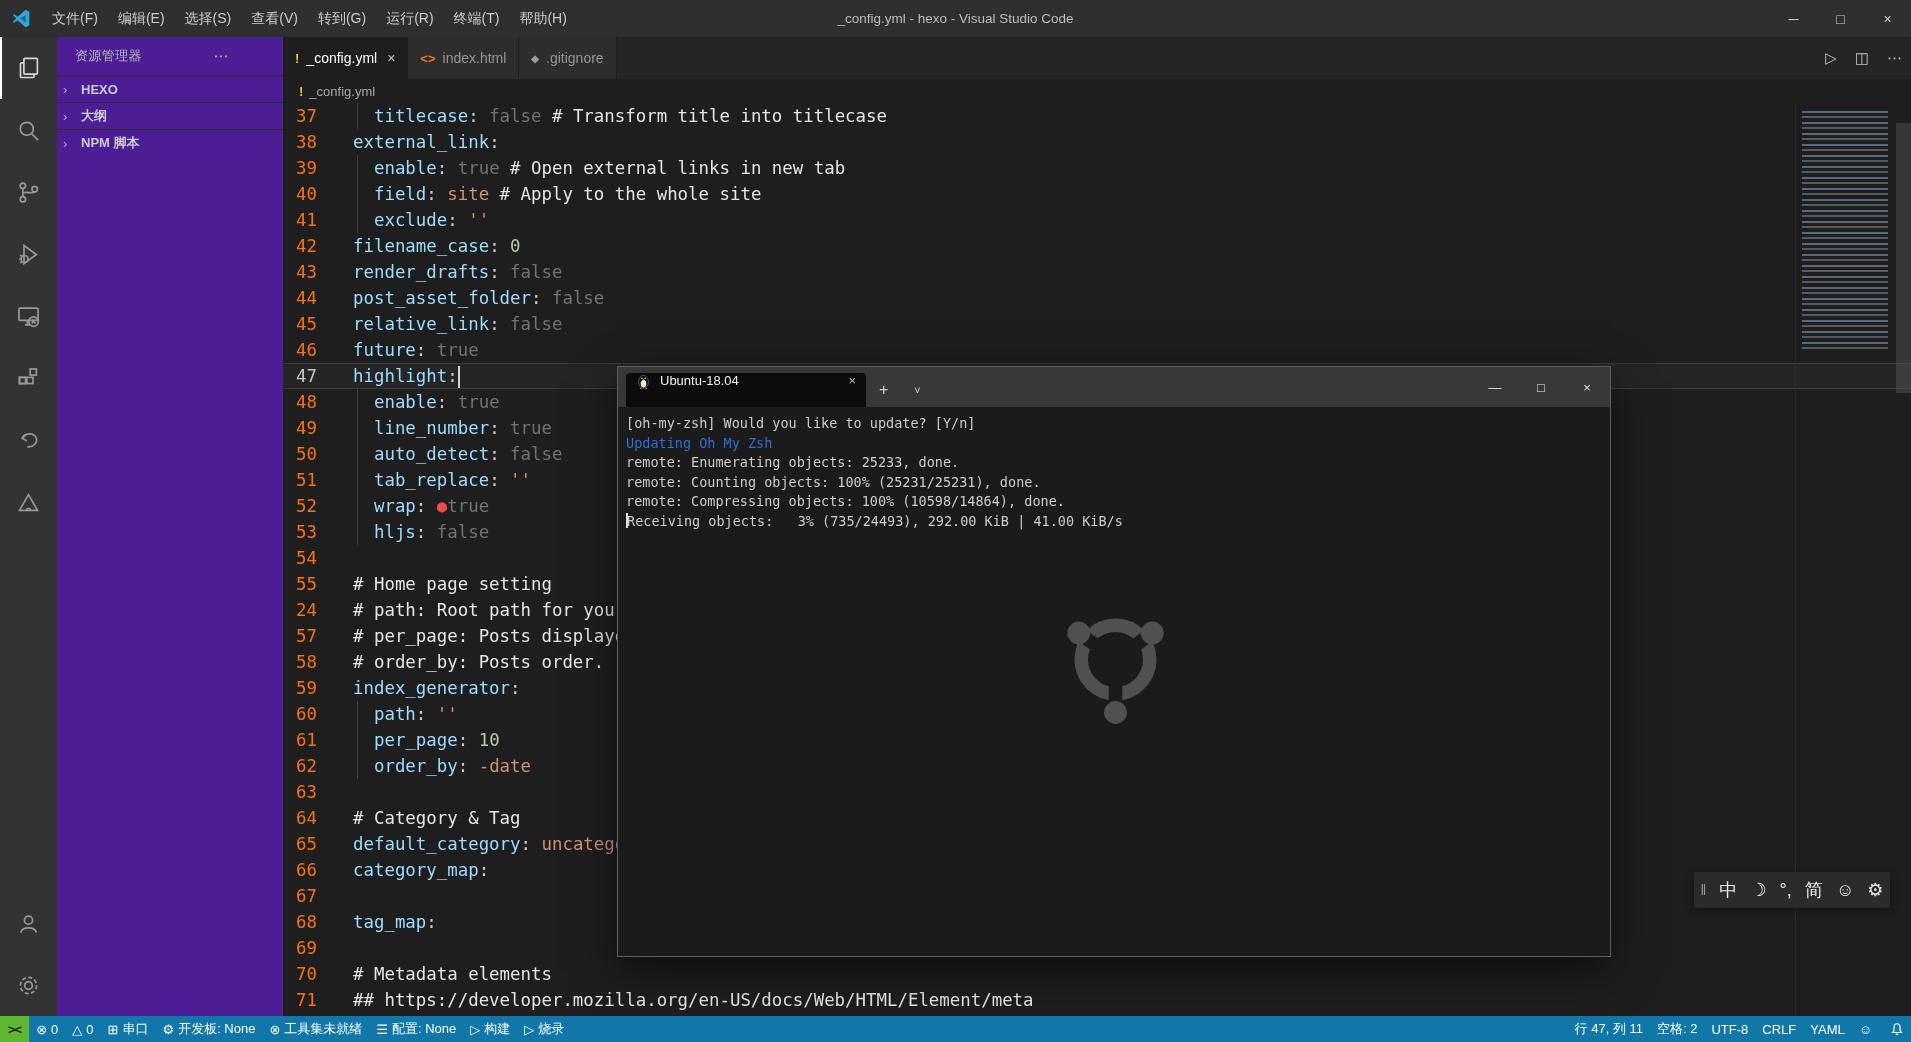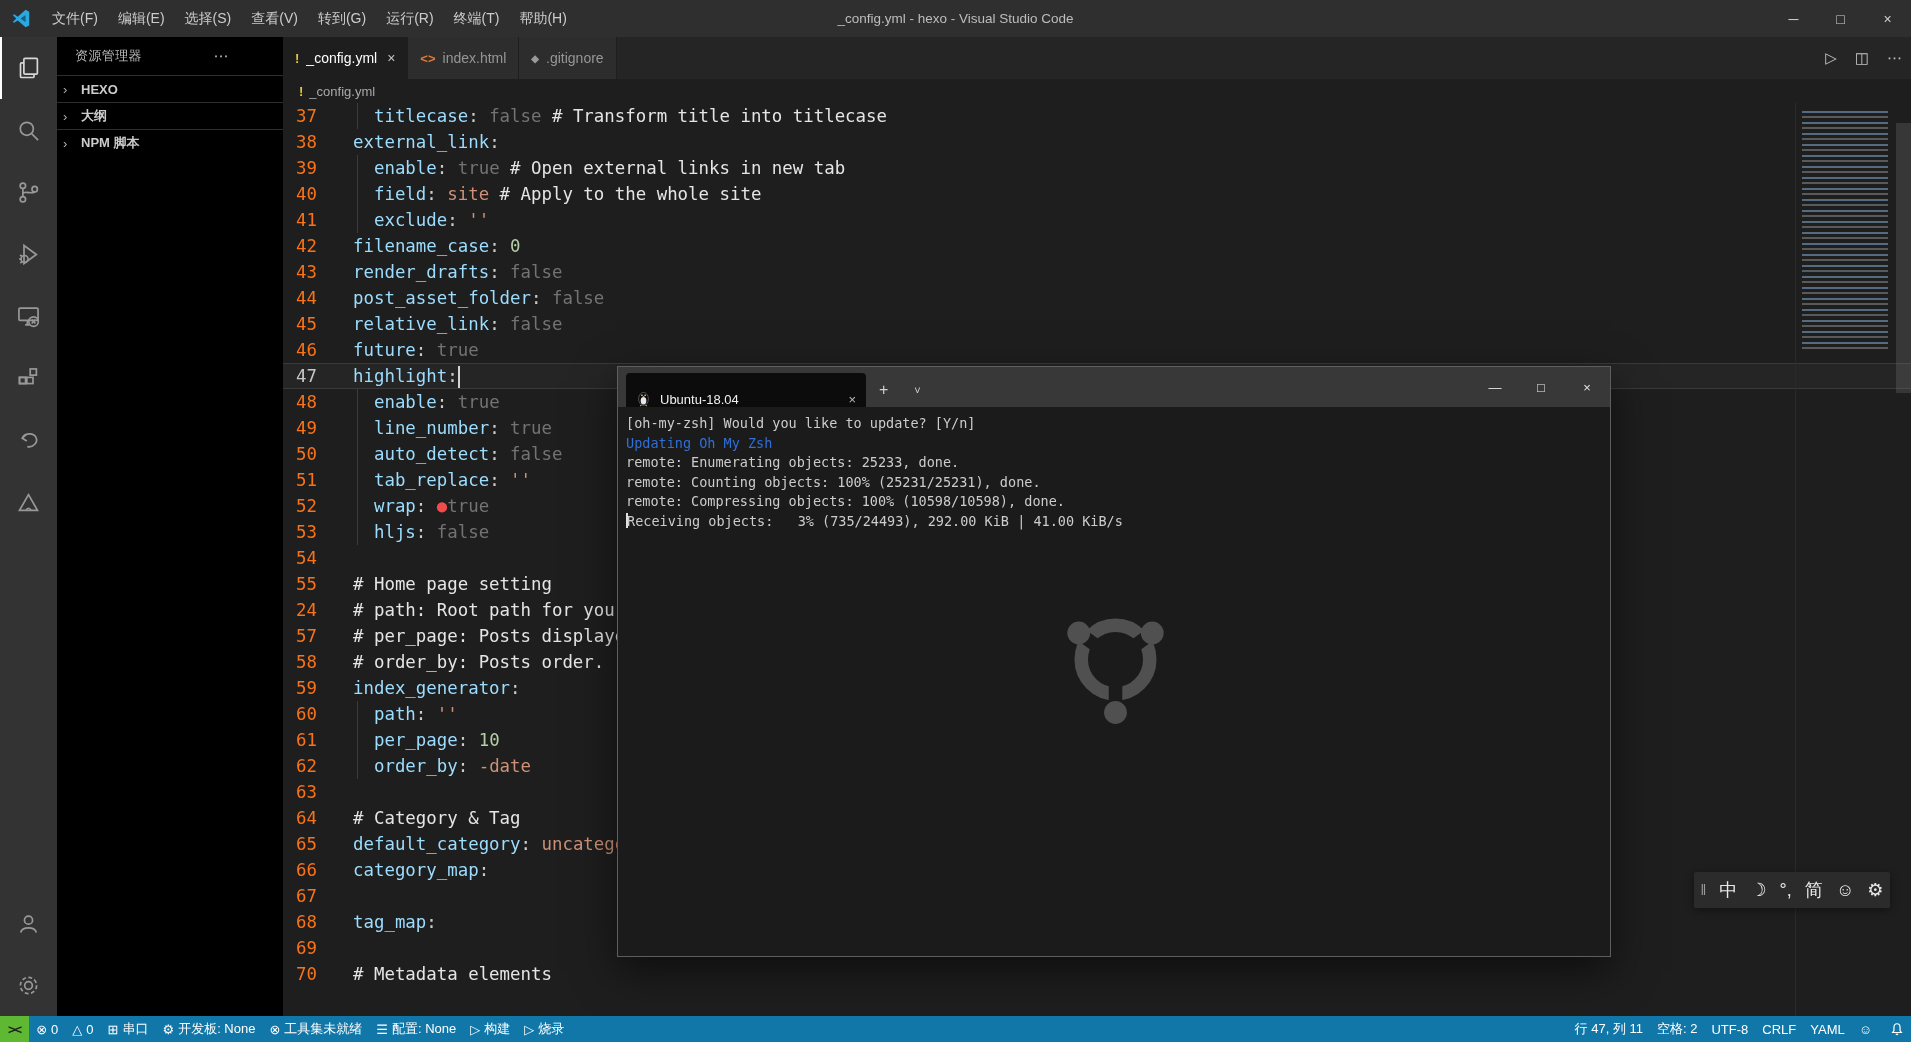--- a/index.html
+++ b/index.html
@@ -19,21 +19,21 @@
 
   
   .activitybar { position:absolute; left:0; top:37px; width:57px; height:979px; background:#333333;
     display:flex; flex-direction:column; align-items:center; }
   .act-icon { width:57px; height:62px; display:flex; align-items:center; justify-content:center; opacity:.62; }
   .act-icon.active { opacity:1; border-left:2px solid #ffffff; }
   .act-icon svg { width:27px; height:27px; stroke:#d7d7d7; fill:none; stroke-width:1.5; }
   .act-bottom { margin-top:auto; }
 
   
-  .sidebar { position:absolute; left:57px; top:37px; width:226px; height:979px; background:#000000; color:#cccccc; }
+  .sidebar { position:absolute; left:57px; top:37px; width:226px; height:979px; background:#4c1d95; color:#cccccc; }
   .sidebar-header { height:38px; display:flex; align-items:center; padding:0 18px; font-size:13px;
     color:#bbbbbb; letter-spacing:.4px; }
   .sidebar-header .more { margin-left:auto; margin-right:36px; color:#c5c5c5; font-size:15px; }
   .side-section { height:27px; display:flex; align-items:center; padding:0 6px; font-weight:bold;
     font-size:13px; color:#cccccc; border-top:1px solid #2d2d2e; }
   .side-section .chev { width:16px; color:#b0b0b0; font-weight:normal; font-size:13px; margin-right:2px; }
 
   
   .editor { position:absolute; left:283px; top:37px; width:1628px; height:979px; background:#1e1e1e; }
   .tabbar { position:absolute; left:0; top:0; width:1628px; height:42px; background:#252526; display:flex; }
@@ -67,21 +67,21 @@
   
   .minimap { position:absolute; right:16px; top:66px; width:100px; height:913px; border-left:1px solid #2a2a2a; }
   .minimap-marks { position:absolute; left:6px; top:8px; width:86px; height:240px;
     background:repeating-linear-gradient(180deg, rgba(130,170,210,.55) 0 2px, transparent 2px 5px, rgba(200,200,200,.35) 5px 7px, transparent 7px 11px); }
   .scroll-thumb { position:absolute; right:-16px; top:20px; width:15px; height:270px; background:rgba(121,121,121,.28); }
 
   
   .terminal { position:absolute; left:617px; top:366px; width:994px; height:591px; background:#1b1b1b;
     border:1px solid #5e5e5e; box-shadow:inset 0 1px 0 rgba(255,255,255,.25), 0 14px 40px rgba(0,0,0,.55); }
   .term-titlebar { position:relative; height:40px; background:#383838; display:flex; align-items:flex-end; }
-  .term-tab { margin-left:8px; width:240px; height:34px; background:#0c0c0c; display:flex; align-items:flex-end;
+  .term-tab { margin-left:8px; width:240px; height:34px; background:#0c0c0c; display:flex; align-items:flex-start;
     padding:0 10px; color:#f0f0f0; font-size:13px; border-radius:4px 4px 0 0; }
   .term-tab svg { width:15px; height:17px; margin-right:9px; }
   .term-tab .tabclose { margin-left:auto; color:#bdbdbd; font-size:13px; }
   .term-newtab, .term-drop { color:#d0d0d0; font-size:16px; padding:0 13px; height:34px; display:flex; align-items:center; }
   .term-drop { font-size:11px; }
   .term-controls { position:absolute; right:0; top:0; height:40px; display:flex; }
   .term-btn { width:46px; height:40px; display:flex; align-items:center; justify-content:center; color:#e6e6e6; font-size:13px; }
   .term-body { position:relative; height:549px; font-family:"DejaVu Sans Mono", monospace;
     font-size:13.5px; color:#cccccc; padding:7px 8px; }
   .tline { height:19.5px; line-height:19.5px; white-space:pre; }
@@ -279,20 +279,21 @@
         <div class="crow g"><span class="ln">61</span><span class="codetext"><span class="k">  per_page</span><span class="p">: </span><span class="n">10</span></span></div>
         <div class="crow g"><span class="ln">62</span><span class="codetext"><span class="k">  order_by</span><span class="p">: </span><span class="s">-date</span></span></div>
         <div class="crow"><span class="ln">63</span><span class="codetext"></span></div>
         <div class="crow"><span class="ln">64</span><span class="codetext"><span class="c"># Category &amp; Tag</span></span></div>
         <div class="crow"><span class="ln">65</span><span class="codetext"><span class="k">default_category</span><span class="p">: </span><span class="s">uncategorized</span></span></div>
         <div class="crow"><span class="ln">66</span><span class="codetext"><span class="k">category_map</span><span class="p">:</span></span></div>
         <div class="crow"><span class="ln">67</span><span class="codetext"></span></div>
         <div class="crow"><span class="ln">68</span><span class="codetext"><span class="k">tag_map</span><span class="p">:</span></span></div>
         <div class="crow"><span class="ln">69</span><span class="codetext"></span></div>
         <div class="crow"><span class="ln">70</span><span class="codetext"><span class="c"># Metadata elements</span></span></div>
+        <div class="crow"><span class="ln">71</span><span class="codetext"><span class="c">## https://developer.mozilla.org/en-US/docs/Web/HTML/Element/meta</span></span></div>
       </div>
     <div class="minimap">
       <div class="minimap-marks"></div>
       <div class="scroll-thumb"></div>
     </div>
   </section>
 
   <div class="terminal">
     <div class="term-titlebar">
       <div class="term-tab">
@@ -314,21 +315,21 @@
         <div class="term-btn">—</div>
         <div class="term-btn">□</div>
         <div class="term-btn">×</div>
       </div>
     </div>
     <div class="term-body" id="term-body">
       <div class="tline">[oh-my-zsh] Would you like to update? [Y/n]</div>
         <div class="tline blue">Updating Oh My Zsh</div>
         <div class="tline">remote: Enumerating objects: 25233, done.</div>
         <div class="tline">remote: Counting objects: 100% (25231/25231), done.</div>
-        <div class="tline">remote: Compressing objects: 100% (10598/10598), done.</div>
+        <div class="tline">remote: Compressing objects: 100% (10598/14864), done.</div>
         <div class="tline"><span class="tcursor"></span>Receiving objects:   3% (735/24493), 292.00 KiB | 41.00 KiB/s</div>
         <svg class="watermark" viewBox="0 0 120 130">
         <g stroke="#555555" fill="#555555">
           <circle cx="60" cy="65" r="33" fill="none" stroke-width="13"></circle>
           <g stroke="#1b1b1b" stroke-width="13">
             <line x1="60" y1="65" x2="117" y2="24"></line>
             <line x1="60" y1="65" x2="3" y2="24"></line>
             <line x1="60" y1="65" x2="60" y2="130"></line>
           </g>
           <circle cx="95.4" cy="39.5" r="11" stroke="none"></circle>

